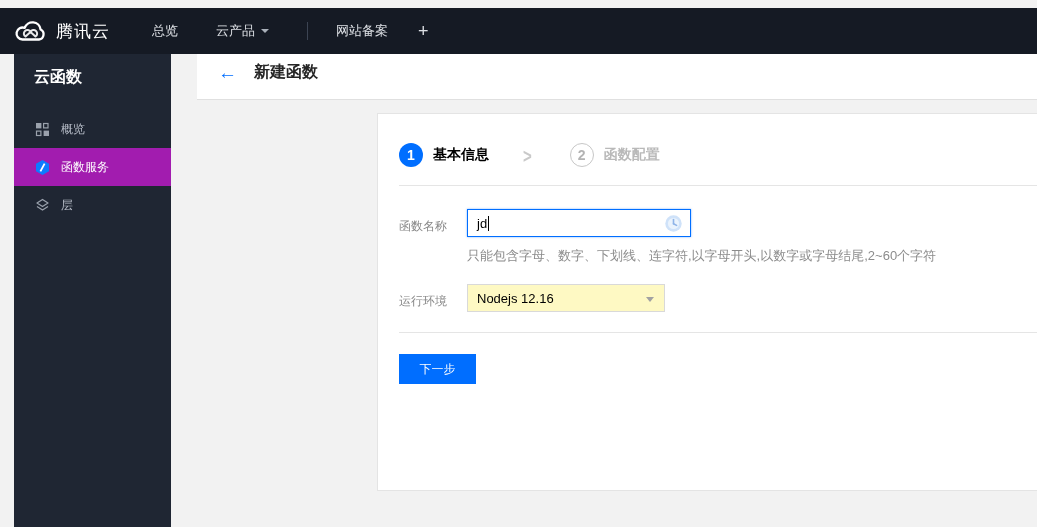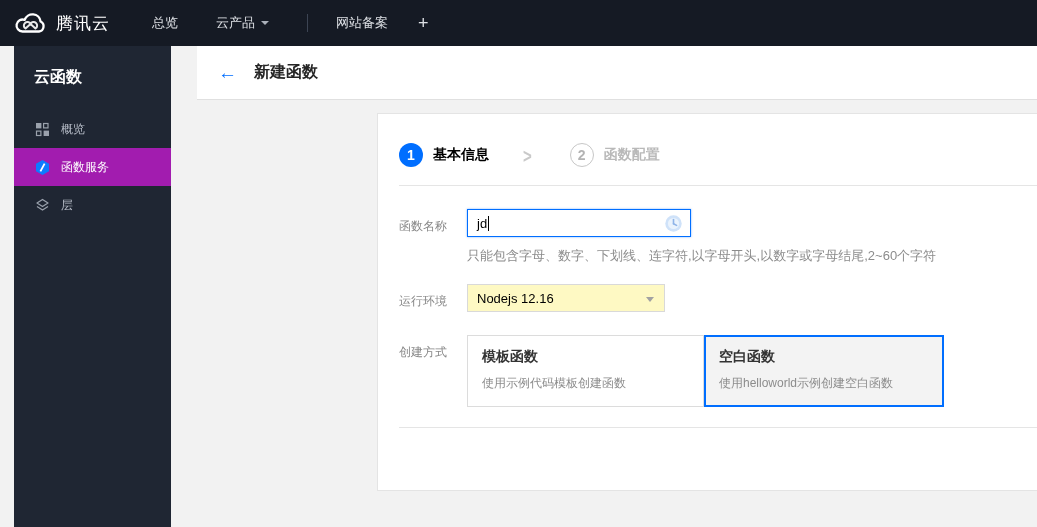--- a/index.html
+++ b/index.html
@@ -5,21 +5,21 @@
   * { margin:0; padding:0; box-sizing:border-box; }
   html,body { width:1037px; height:527px; overflow:hidden; }
   body {
     position:relative;
     font-family:"Liberation Sans","DejaVu Sans",sans-serif;
     background:#f2f2f2;
     color:#333;
   }
   
   .topbar {
-    position:absolute; top:0; left:0; right:0; height:46px;
+    position:absolute; top:8px; left:0; right:0; height:46px;
     background:#151a24; display:flex; align-items:center; z-index:30;
   }
   .brand { display:flex; align-items:center; margin-left:14px; cursor:pointer; }
   .brand-name { color:#fff; font-size:17px; margin-left:9px; letter-spacing:1px; }
   .topnav { display:flex; align-items:center; margin-left:42px; }
   .topnav-item {
     color:#dde0e5; font-size:13px; margin-right:38px; cursor:pointer;
     display:flex; align-items:center; white-space:nowrap;
   }
   .caret-down {
@@ -212,29 +212,17 @@
   
   <div class="form-row runtime">
     <div class="form-label">运行环境</div>
     <div class="select-box">
       <span class="select-value">Nodejs 12.16</span>
       <span class="select-caret"></span>
     </div>
   </div>
 
   
-  <div class="form-row">
-    <div class="form-label">创建方式</div>
-    <div class="method-cards">
-      <div class="mcard">
-        <div class="mcard-title">模板函数</div>
-        <div class="mcard-desc">使用示例代码模板创建函数</div>
-      </div>
-      <div class="mcard selected">
-        <div class="mcard-title">空白函数</div>
-        <div class="mcard-desc">使用helloworld示例创建空白函数</div>
-      </div>
-    </div>
-  </div>
 
   <div class="hr" style="margin-top:20px;"></div>
 
+  <button class="next-btn">下一步</button>
 </div>
 
 </body></html>

